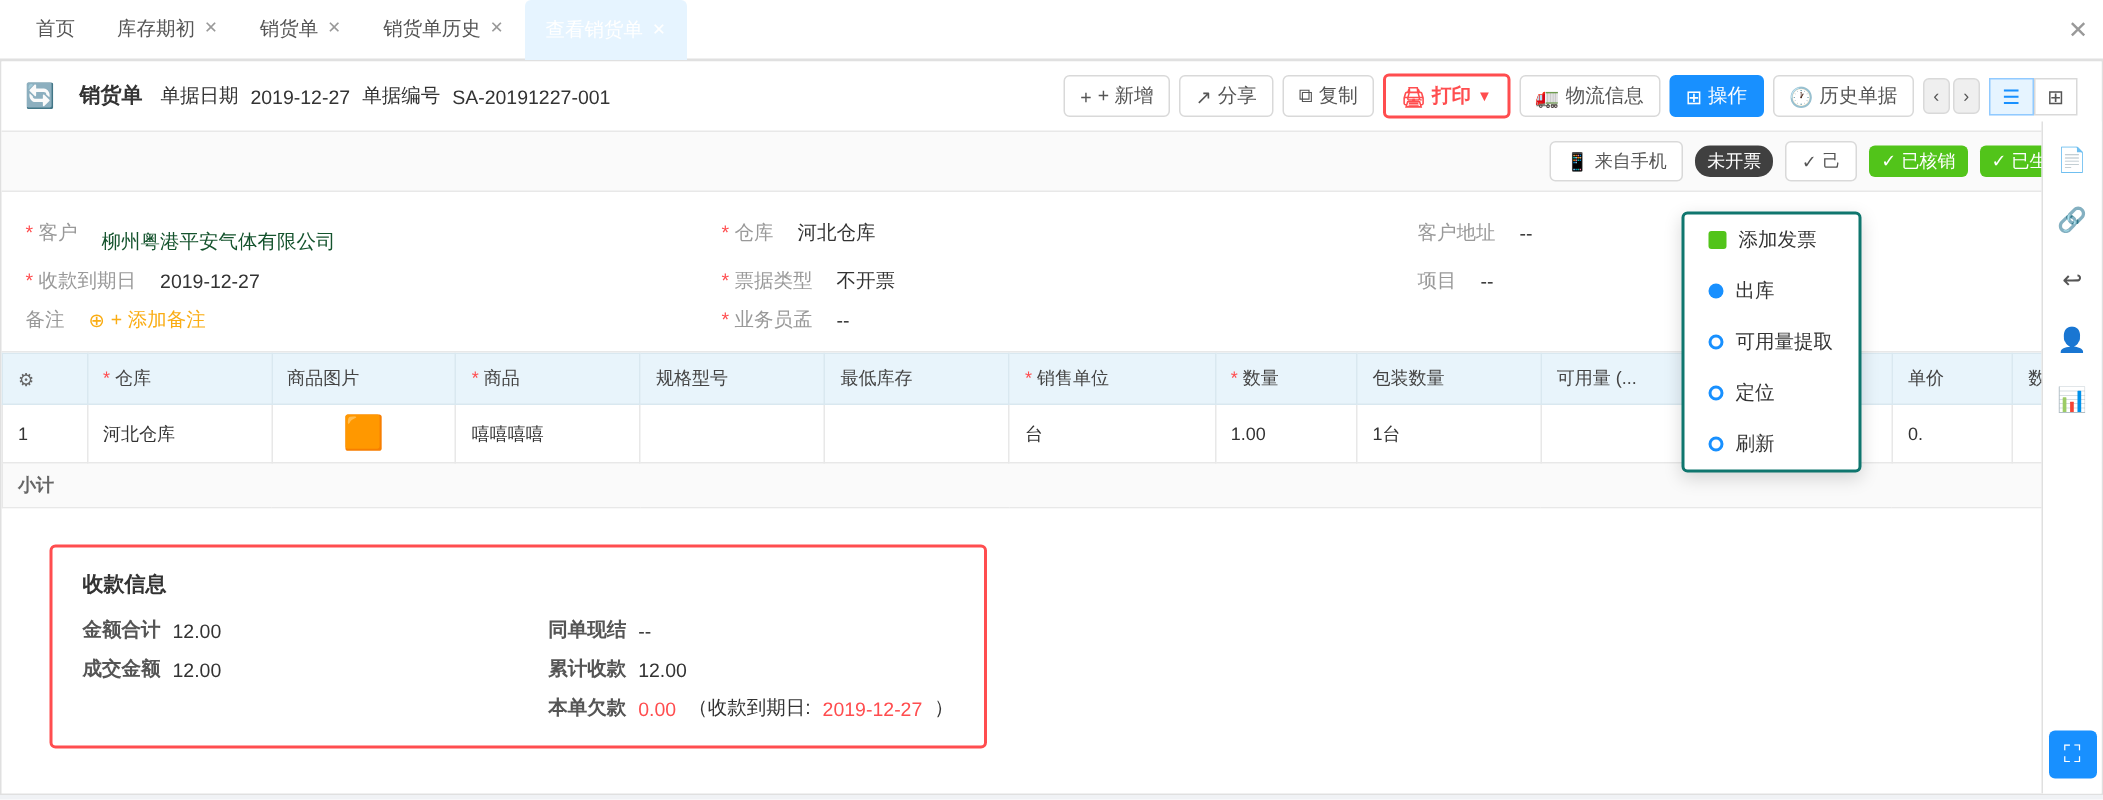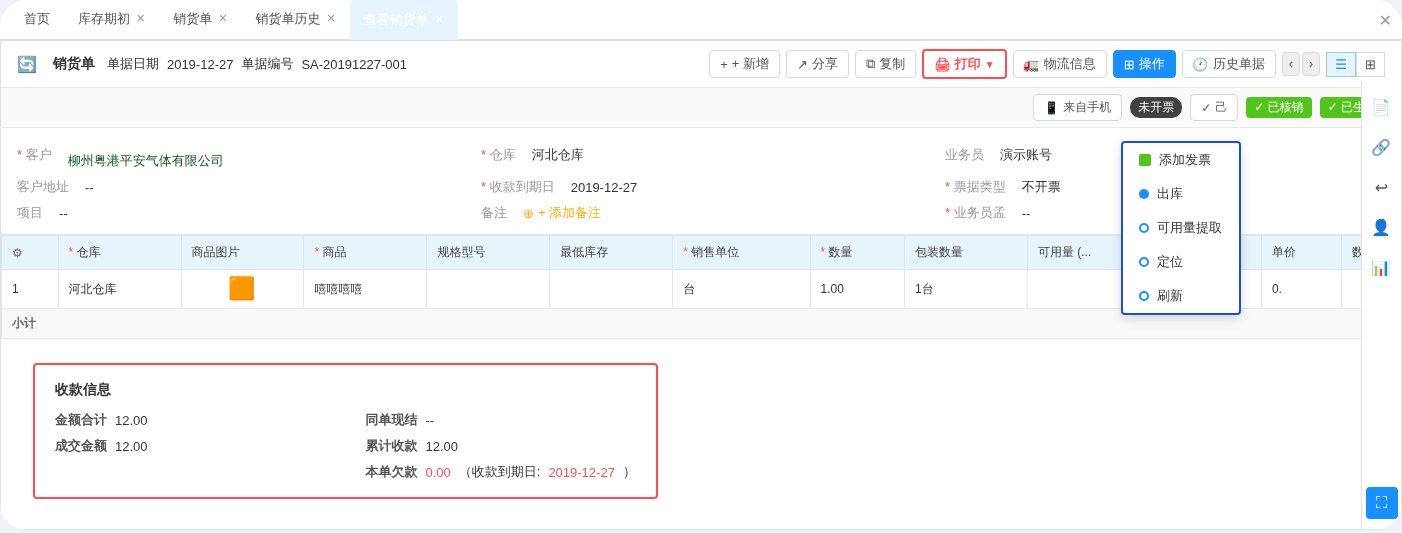--- a/index.html
+++ b/index.html
@@ -117,21 +117,21 @@
     .payment-title { font-weight: 700; font-size: 14px; margin-bottom: 12px; color: #333; }
     .payment-grid { display: grid; grid-template-columns: 1fr 1fr; gap: 8px 40px; }
     .payment-item { display: flex; align-items: center; gap: 8px; font-size: 13px; }
     .payment-label { color: #555; font-weight: bold; }
     .payment-value { color: #333; }
     .payment-value.overdue { color: #ff4d4f; }
 
     
     .dropdown-overlay {
       position: absolute; top: 100px; right: 160px; z-index: 1000;
-      background: #fff; border: 2px solid #1d4ed8; border-radius: 4px;
+      background: #fff; border: 2px solid #0f766e; border-radius: 4px;
       box-shadow: 0 4px 12px rgba(0,0,0,0.15); min-width: 120px;
     }
     .dropdown-item {
       display: flex; align-items: center; gap: 8px;
       padding: 8px 16px; cursor: pointer; font-size: 13px; color: #333;
     }
     .dropdown-item .dot-icon {
       width: 12px; height: 12px; border-radius: 2px; background: #52c41a;
       display: inline-block; flex-shrink: 0;
     }
@@ -153,21 +153,21 @@
     .sidebar-icon {
       width: 32px; height: 32px; display: flex; align-items: center; justify-content: center;
       border-radius: 4px; cursor: pointer; color: #555; font-size: 16px;
     }
     .sidebar-icon-bottom {
       position: absolute; bottom: 10px;
       width: 32px; height: 32px; display: flex; align-items: center; justify-content: center;
       border-radius: 4px; cursor: pointer; background: #1890ff; color: #fff; font-size: 16px;
     }
 
-    .wrapper { position: relative; overflow: hidden; border-radius: 27px; }
+    .wrapper { position: relative; overflow: hidden; }
   </style>
 </head>
 <body>
 
 <div class="wrapper">
 
   <div class="tab-bar">
     <div class="tab-item">
       <span>首页</span>
     </div>
@@ -263,24 +263,20 @@
         <span class="field-label">
           <span class="field-required">*</span> 客户
         </span>
         <span class="field-value field-link">柳州粤港平安气体有限公司</span>
       </div>
       <div class="form-field">
         <span class="field-label">
           <span class="field-required">*</span> 仓库
         </span>
         <span class="field-value">河北仓库</span>
-      </div>
-      <div class="form-field">
-        <span class="field-label">业务员</span>
-        <span class="field-value">演示账号</span>
       </div>
       <div class="form-field">
         <span class="field-label">客户地址</span>
         <span class="field-value">--</span>
       </div>
       <div class="form-field">
         <span class="field-label">
           <span class="field-required">*</span> 收款到期日
         </span>
         <span class="field-value">2019-12-27</span>

